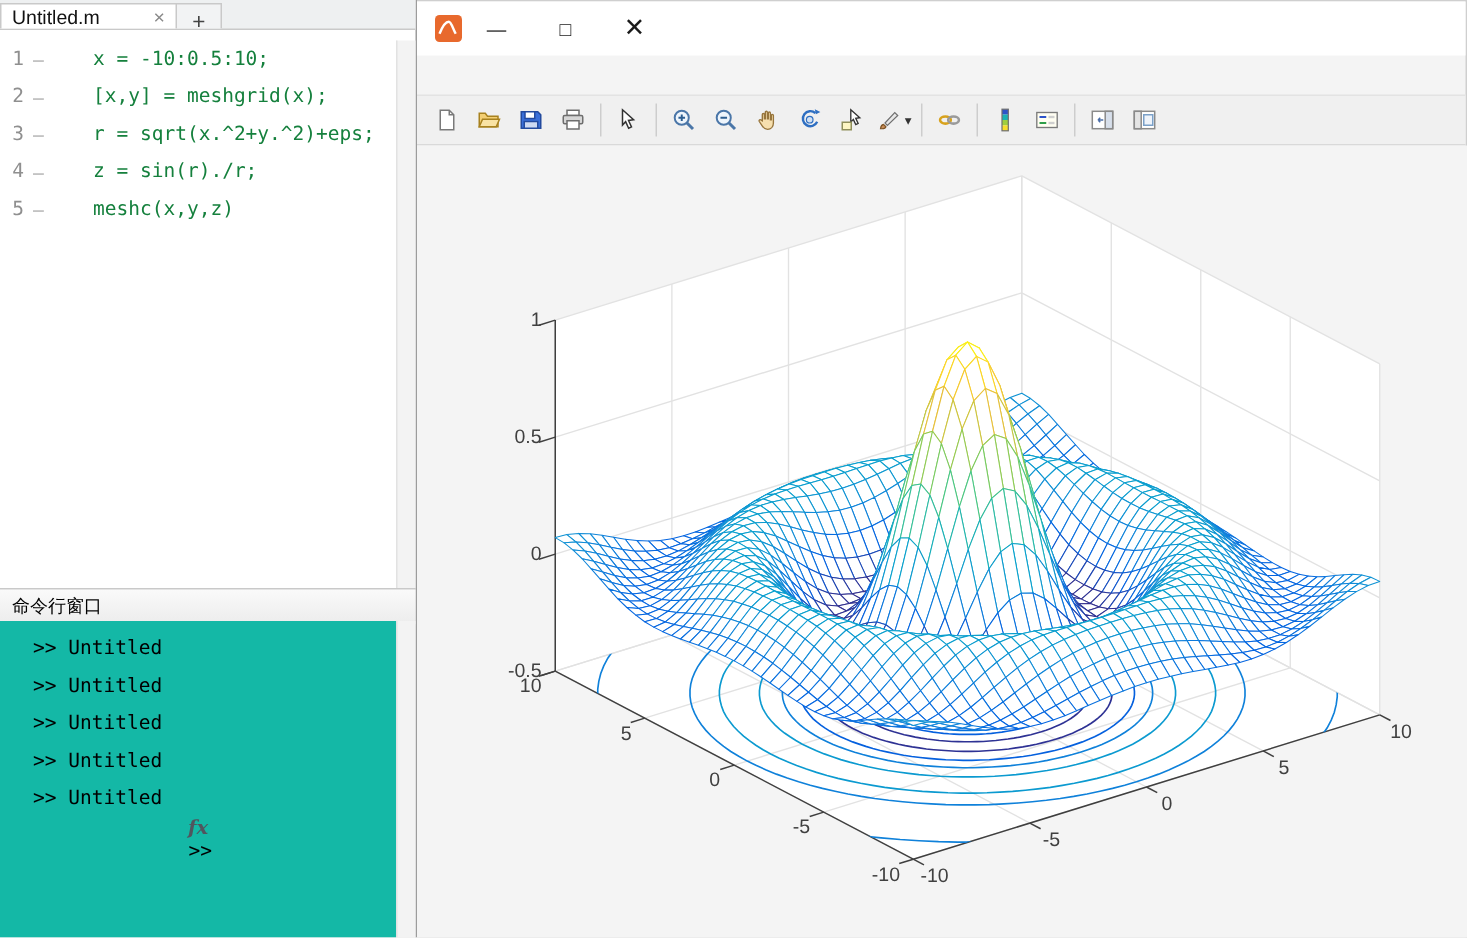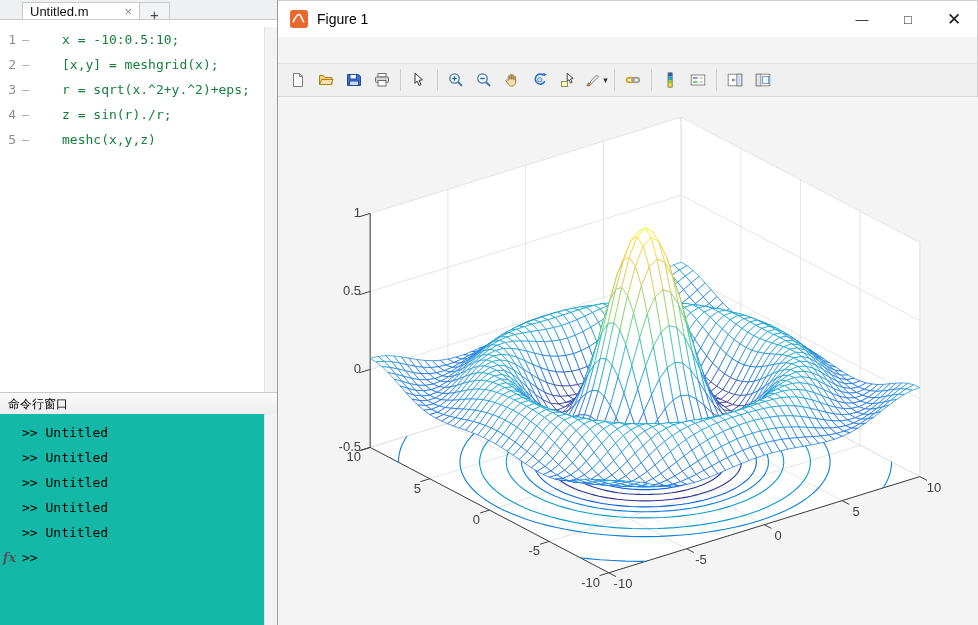--- a/index.html
+++ b/index.html
@@ -1,37 +1,37 @@
 <!DOCTYPE html>
 <html><head>
 <meta charset="utf-8">
 <style>
 html,body{margin:0;padding:0;width:978px;height:625px;overflow:hidden;background:#e8e8e8;
  font-family:"Liberation Sans","DejaVu Sans",sans-serif;}
 .app{position:relative;width:978px;height:625px;}
 
 .left-panel{position:absolute;left:0;top:0;width:278px;height:625px;background:#fff;border-right:1px solid #9c9c9c;box-sizing:border-box;}
-.tab-bar{position:absolute;top:0;left:0;right:0;height:20px;background:#eef0f1;border-bottom:1px solid #c9c9c9;display:flex;align-items:stretch;padding-left:22px;box-sizing:border-box;}
+.tab-bar{position:absolute;top:0;left:0;right:0;height:20px;background:#eef0f1;border-bottom:1px solid #c9c9c9;display:flex;align-items:stretch;box-sizing:border-box;}
 .tab{width:118px;background:#fff;border:1px solid #c9c9c9;border-bottom:none;margin-top:2px;display:flex;align-items:center;padding:0 7px;font-size:13px;color:#111;box-sizing:border-box;}
 .tab-title{flex:1;white-space:nowrap;overflow:hidden;}
 .tab-close{color:#8a8a8a;font-size:13px;margin-left:4px;}
 .plus-tab{width:30px;border:1px solid #c9c9c9;border-bottom:none;border-left:none;margin-top:2px;background:#f2f3f4;color:#444;text-align:center;line-height:24px;font-size:15px;box-sizing:border-box;}
 .editor{position:absolute;top:27px;left:0;right:13px;height:365px;background:#fff;font-family:"DejaVu Sans Mono","Liberation Mono",monospace;font-size:13px;overflow:hidden;}
 .rail{position:absolute;right:0;width:13px;background:#f3f3f3;border-left:1px solid #e2e2e2;box-sizing:border-box;}
 .rail-editor{top:27px;height:365px;}
 .rail-cmd{top:414px;bottom:0;}
 .code-line{height:25px;display:flex;align-items:center;}
 .line-num{width:16px;text-align:right;color:#8f8f8f;flex:none;}
 .fold-dash{width:14px;margin-left:6px;color:#a9a9a9;flex:none;font-size:12px;}
 .code-text{margin-left:26px;color:#15803d;white-space:pre;}
 .cmd-header{position:absolute;top:392px;left:0;right:0;height:25px;background:linear-gradient(#fafafa,#ececec);border-top:1px solid #c9c9c9;border-bottom:1px solid #d4d4d4;font-size:12px;display:flex;align-items:center;padding-left:8px;color:#000;box-sizing:border-box;}
 .cmd-area{position:absolute;top:414px;left:0;right:13px;bottom:0;background:#14b8a6;font-family:"DejaVu Sans Mono","Liberation Mono",monospace;font-size:13px;overflow:hidden;}
 #cmd-lines{padding-top:6px;}
 .cmd-line{height:25px;line-height:25px;padding-left:22px;white-space:pre;color:#000;}
-.cmd-prompt-row{height:25px;display:flex;align-items:center;}
+.cmd-prompt-row{height:25px;display:flex;align-items:center;flex-direction:column;}
 .fx{width:19px;text-align:center;font-family:"DejaVu Serif","Liberation Serif",serif;font-style:italic;font-weight:bold;font-size:13px;color:#50555e;}
 .prompt{padding-left:3px;}
 
 .figure-window{position:absolute;left:278px;top:0;width:700px;height:625px;background:#f4f4f4;border:1px solid #cfcfcf;border-left:none;box-sizing:border-box;}
 .title-bar{position:absolute;top:0;left:0;right:0;height:36px;background:#fff;display:flex;align-items:center;padding-left:12px;box-sizing:border-box;}
 .matlab-icon{width:18px;height:18px;flex:none;}
 .fig-title{margin-left:9px;font-size:14px;color:#000;flex:1;}
 .win-controls{display:flex;height:36px;}
 .win-btn{width:46px;display:flex;align-items:center;justify-content:center;font-size:13px;color:#1a1a1a;}
 .win-btn.close{font-size:17px;}
@@ -113,21 +113,20 @@
   </div>
 
   <div class="figure-window">
     <div class="title-bar">
       <span class="matlab-icon">
         <svg width="18" height="18" viewBox="0 0 18 18">
           <rect width="18" height="18" rx="3" fill="#e8692d"></rect>
           <path d="M3 12.5c2.2-5.5 4.2-8 6.2-8 1.6 0 2.6 4.2 4.6 8" stroke="#fff" fill="none" stroke-width="1.6"></path>
         </svg>
       </span>
-      <span class="fig-title">Figure 1</span>
       <div class="win-controls">
         <div class="win-btn">
             <span>—</span>
           </div>
         <div class="win-btn">
             <span>□</span>
           </div>
         <div class="win-btn close">
             <span>✕</span>
           </div>

